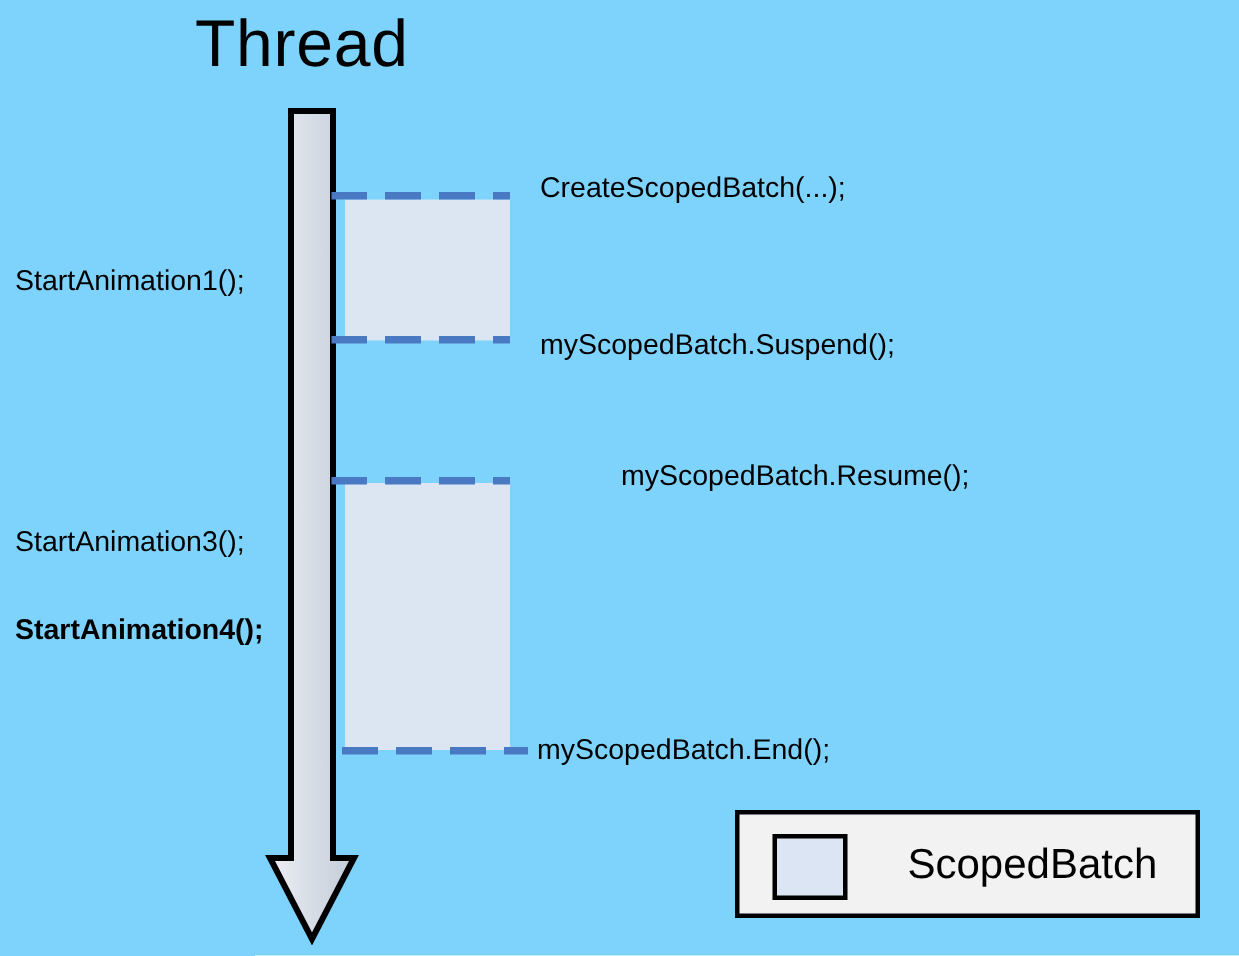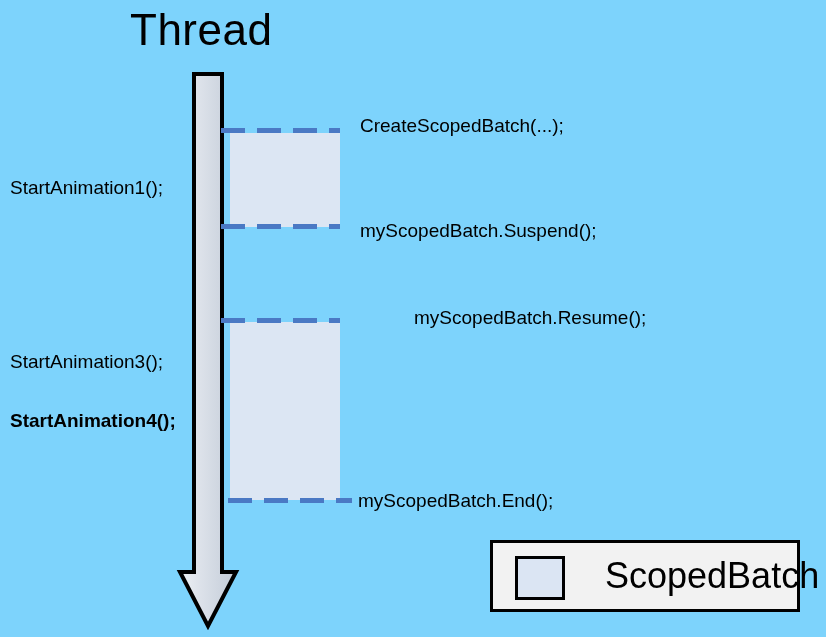--- a/index.html
+++ b/index.html
@@ -86,21 +86,21 @@
     height: 44px;
     box-sizing: border-box;
     background: #dbe5f3;
     border: 3px solid #000000;
   }
   .legend-label {
     position: absolute;
     left: 112px;
     top: 50%;
     transform: translateY(-50%);
-    font-size: 36px;
+    font-size: 28px;
     color: #000000;
     white-space: nowrap;
   }
 </style>
 </head>
 <body>
 
 <div id="canvas">
 
   <div class="title">Thread</div>

